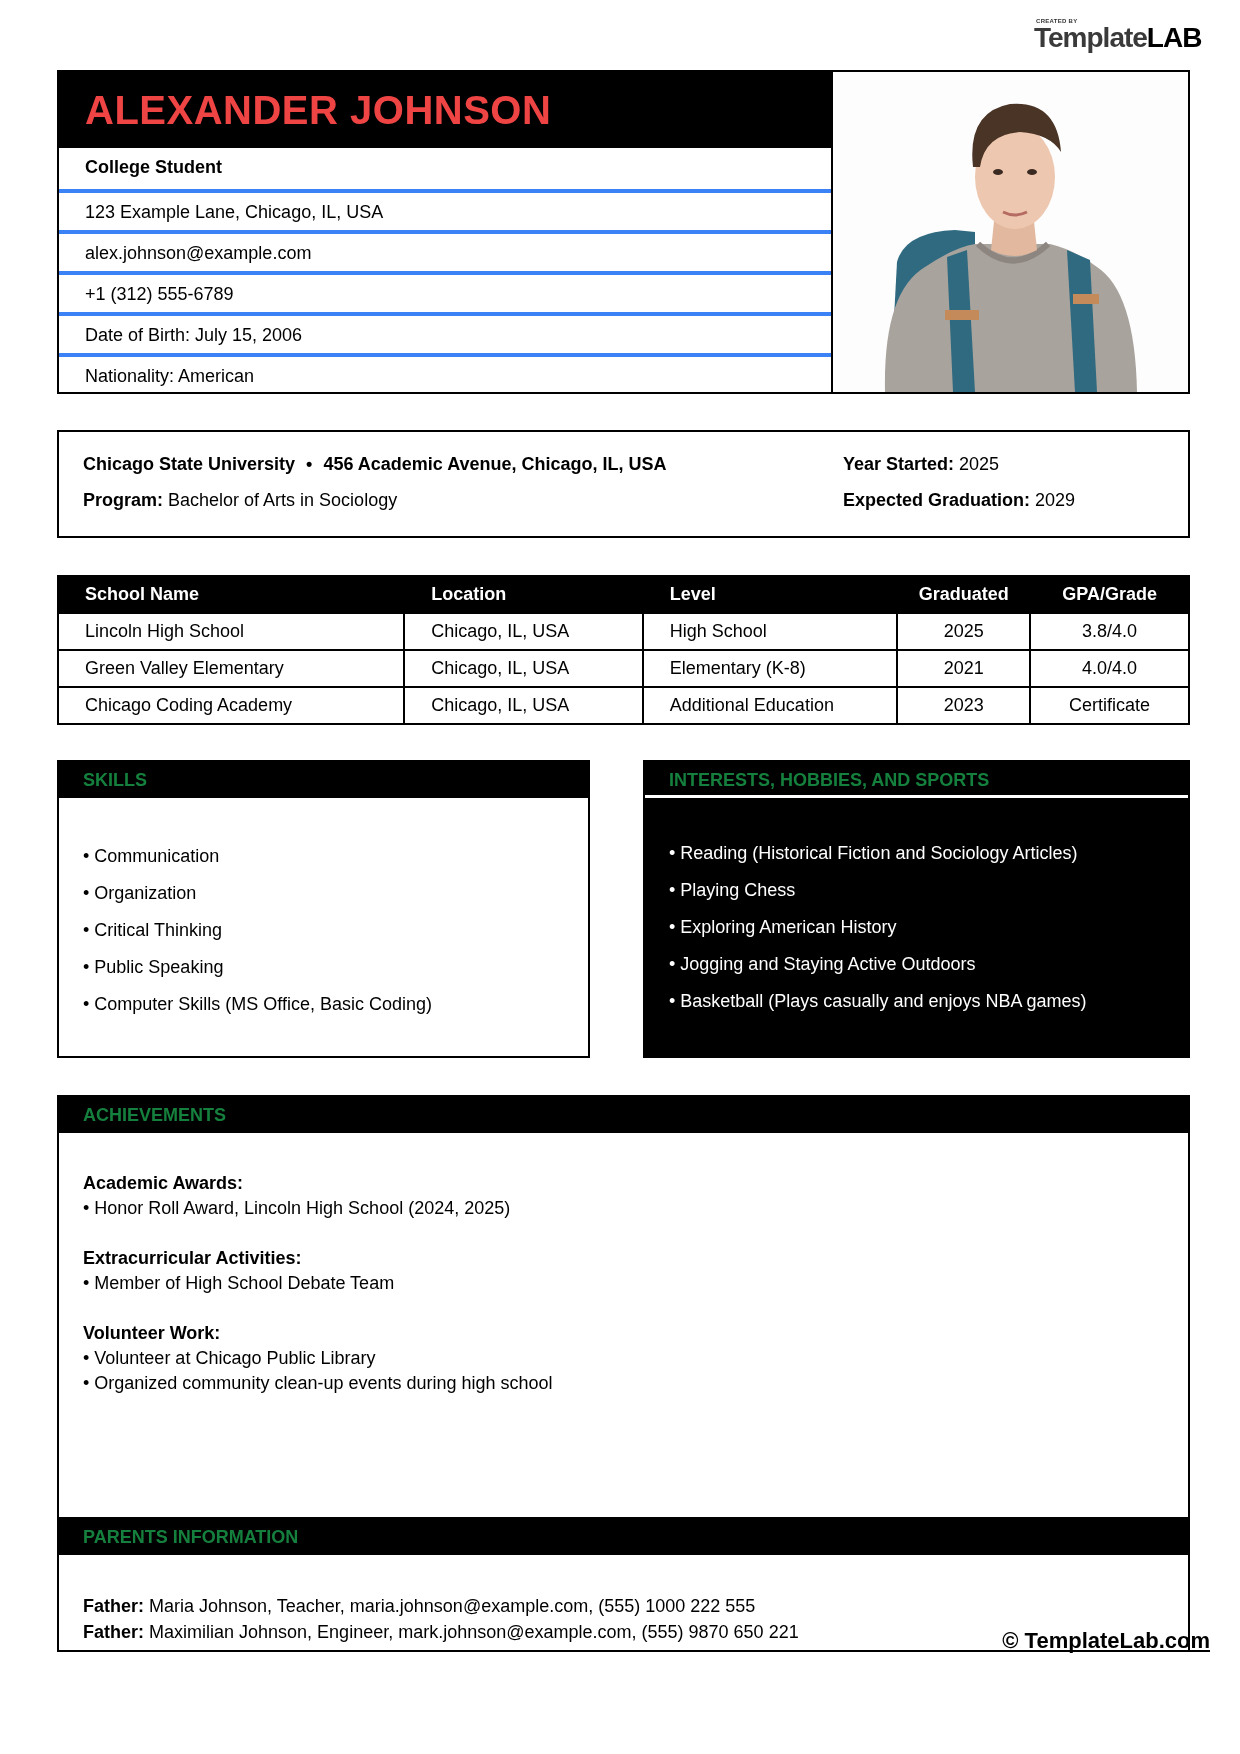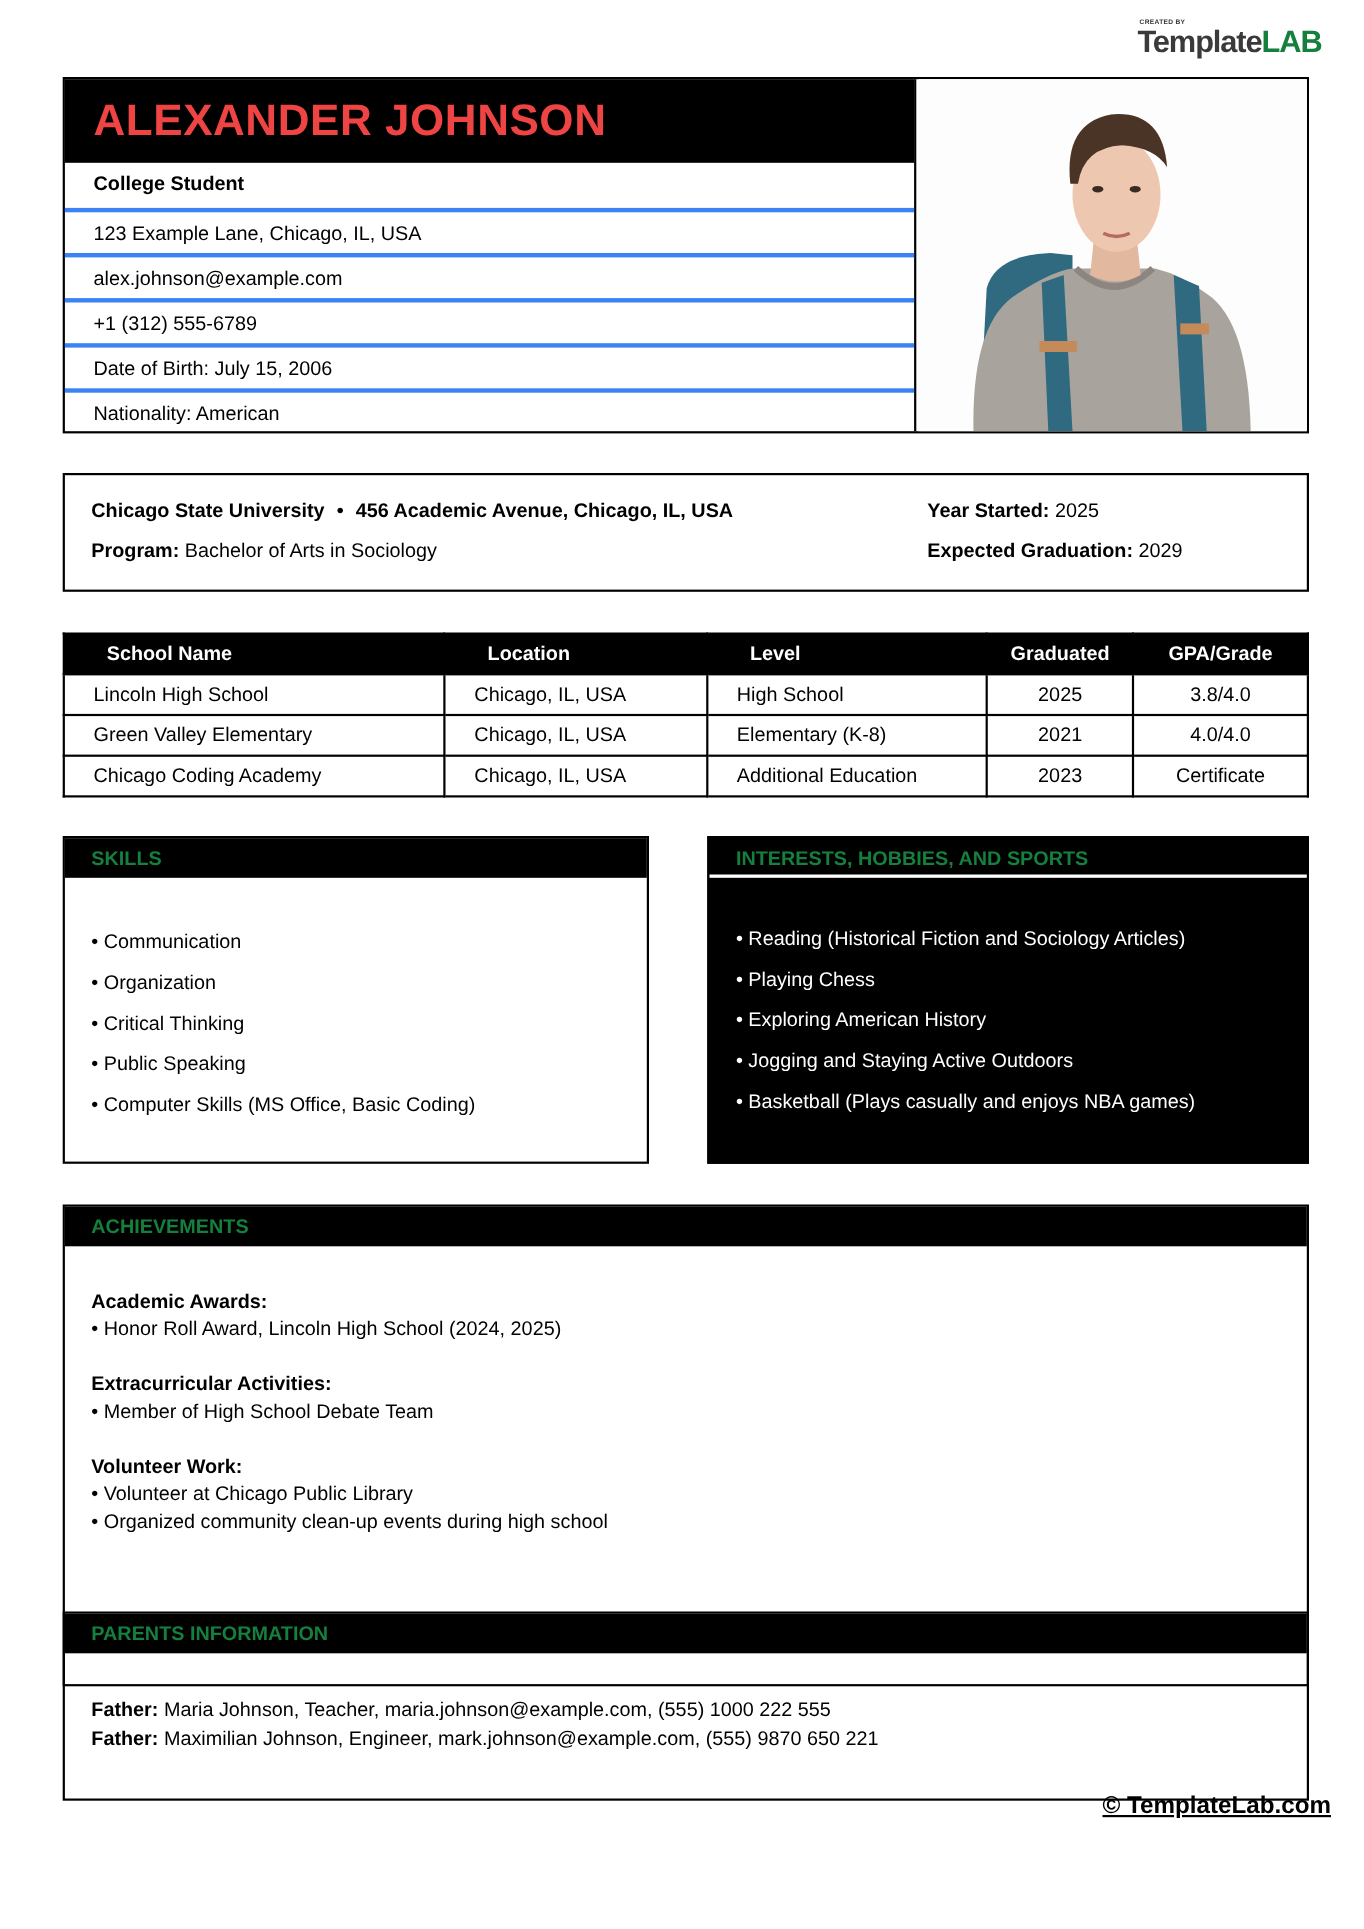--- a/index.html
+++ b/index.html
@@ -3,58 +3,58 @@
 <meta charset="utf-8">
 <style>
   * { box-sizing: border-box; margin: 0; padding: 0; }
   html, body { width: 1240px; height: 1754px; background: #ffffff; }
   body { position: relative; font-family: "Liberation Sans", sans-serif; color: #000; overflow: hidden; }
 
   .logo { position: absolute; left: 1034px; top: 16px; width: 184px; height: 40px; }
   .logo .createdby { position: absolute; left: 2px; top: 2px; font-size: 6px; font-weight: bold; letter-spacing: 0.3px; color: #333; }
   .logo .word { position: absolute; left: 0; top: 6px; font-size: 28px; font-weight: bold; letter-spacing: -1px; white-space: nowrap; }
   .logo .word .t { color: #3a3a3a; }
-  .logo .word .l { color: #15803d; }
+  .logo .word .l { color: #000000; }
 
   
   .header { position: absolute; left: 57px; top: 70px; width: 1133px; height: 324px; border: 2px solid #000; }
   .header .left { position: absolute; left: 0; top: 0; width: 774px; height: 100%; border-right: 2px solid #000; }
   .name-bar { height: 76px; background: #000; color: #ef4444; font-size: 40px; font-weight: bold; padding-left: 26px; line-height: 76px; letter-spacing: 0.5px; }
   .info-row { height: 41px; border-top: 4px solid #3b82f6; padding-left: 26px; font-size: 18px; line-height: 39px; }
   .info-row.first { border-top: none; font-weight: bold; }
   .photo { position: absolute; left: 776px; top: 0; right: 0; bottom: 0; background: #fdfdfd; overflow: hidden; }
 
   
   .edu-info { position: absolute; left: 57px; top: 430px; width: 1133px; height: 108px; border: 2px solid #000; font-size: 18px; }
   .edu-info .line { position: absolute; white-space: nowrap; }
   .edu-info b { font-weight: bold; }
 
   
   .edu-table { position: absolute; left: 57px; top: 575px; width: 1133px; border-collapse: collapse; font-size: 18px; }
-  .edu-table th { background: #000; color: #fff; height: 37px; font-weight: bold; text-align: left; padding-left: 38px; border: 2px solid #000; }
+  .edu-table th { background: #000; color: #fff; height: 37px; font-weight: bold; text-align: left; padding-left: 26px; border: 2px solid #000; }
   .edu-table td { height: 37px; border: 2px solid #000; padding-left: 26px; }
   .edu-table th.c, .edu-table td.c { text-align: center; padding-left: 0; }
 
   
   .section { position: absolute; border: 2px solid #000; }
   .section .sec-head { height: 36px; background: #000; color: #15803d; font-weight: bold; font-size: 18px; line-height: 36px; padding-left: 24px; }
   .skills { left: 57px; top: 760px; width: 533px; height: 298px; }
   .hobbies { left: 643px; top: 760px; width: 547px; height: 298px; background: #000; color: #fff; }
   .hobbies .sec-head { border-bottom: 3px solid #fff; }
   .list { list-style: none; padding-left: 24px; padding-top: 40px; font-size: 18px; }
   .list li { height: 37px; line-height: 37px; }
   .list li::before { content: "\2022  "; }
 
   .achievements { left: 57px; top: 1095px; width: 1133px; height: 438px; }
   .ach-body { padding: 38px 0 0 24px; font-size: 18px; line-height: 25px; }
   .ach-group { margin-bottom: 25px; }
   .ach-group .gt { font-weight: bold; }
   .ach-group .gi::before { content: "\2022  "; }
 
-  .parents { left: 57px; top: 1465px; width: 1133px; height: 172px; }
+  .parents { left: 57px; top: 1517px; width: 1133px; height: 135px; }
   .par-body { padding: 38px 0 0 24px; font-size: 18px; line-height: 26px; }
   .par-body b { font-weight: bold; }
 
   .footer { position: absolute; right: 30px; top: 1628px; font-size: 22px; font-weight: bold; text-decoration: underline; color: #000; }
 </style>
 </head>
 <body>
 
 <div class="logo">
   <span class="createdby">CREATED BY</span>

